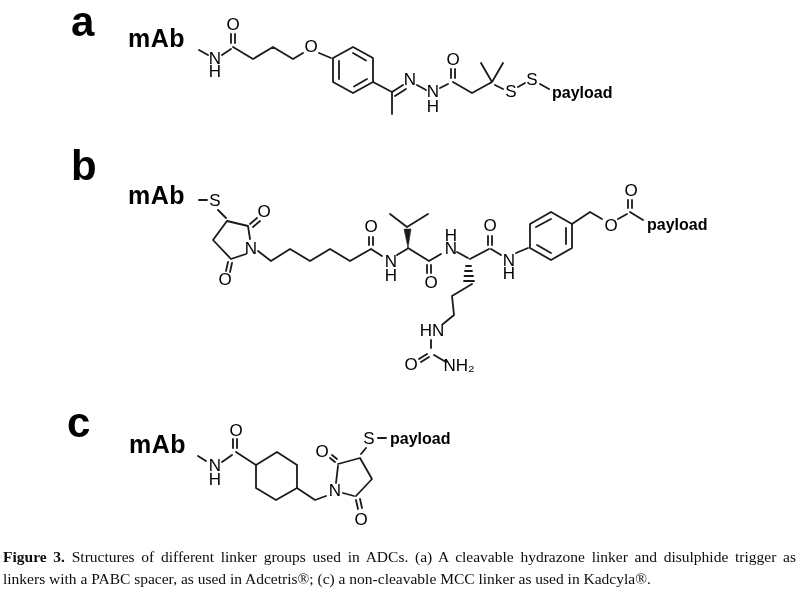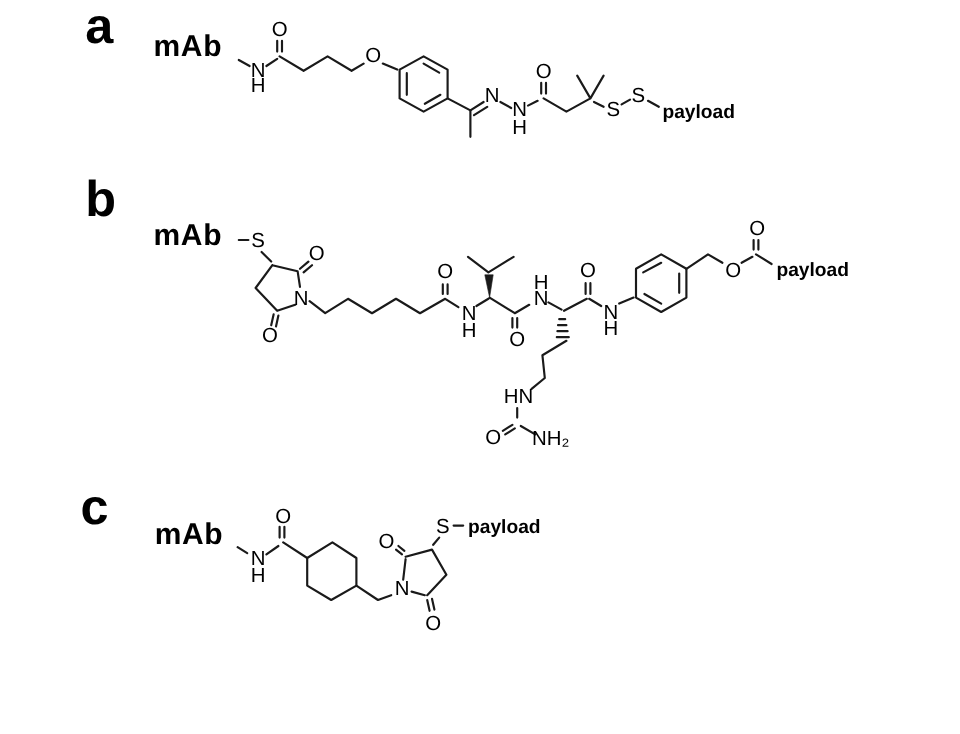--- a/index.html
+++ b/index.html
@@ -151,14 +151,16 @@
       <text class="atom" x="236" y="436">O</text>
       <text class="atom" x="322" y="457">O</text>
       <text class="atom" x="335" y="496">N</text>
       <text class="atom" x="361" y="525">O</text>
       <text class="atom" x="369" y="444">S</text>
       <text class="payload" x="390" y="444">payload</text>
     </g>
   </svg>
 
   <div class="caption">
+    <div class="cap-line-just"><span class="cap-bold">Figure 3.</span><span> Structures of different linker groups used in ADCs. (a) A cleavable hydrazone linker and disulphide trigger as</span></div>
+    <div>linkers with a PABC spacer, as used in Adcetris®; (c) a non-cleavable MCC linker as used in Kadcyla®.</div>
   </div>
 </div>
 
 </body></html>

